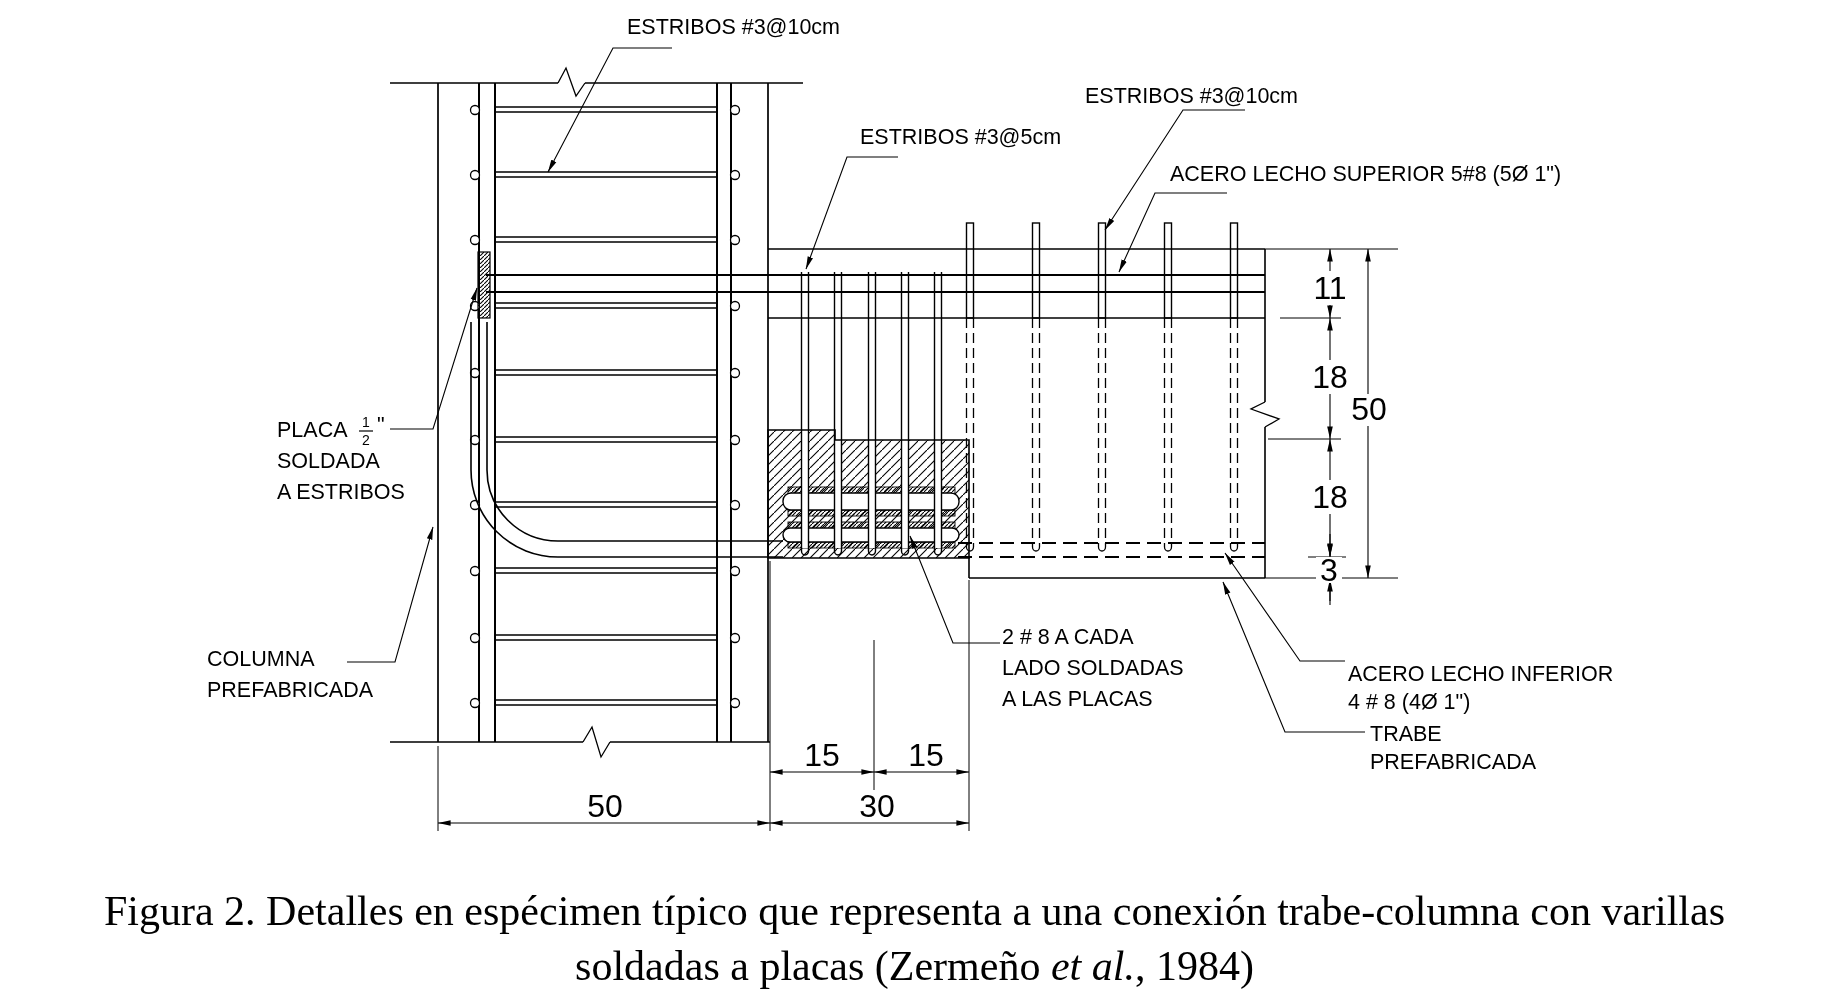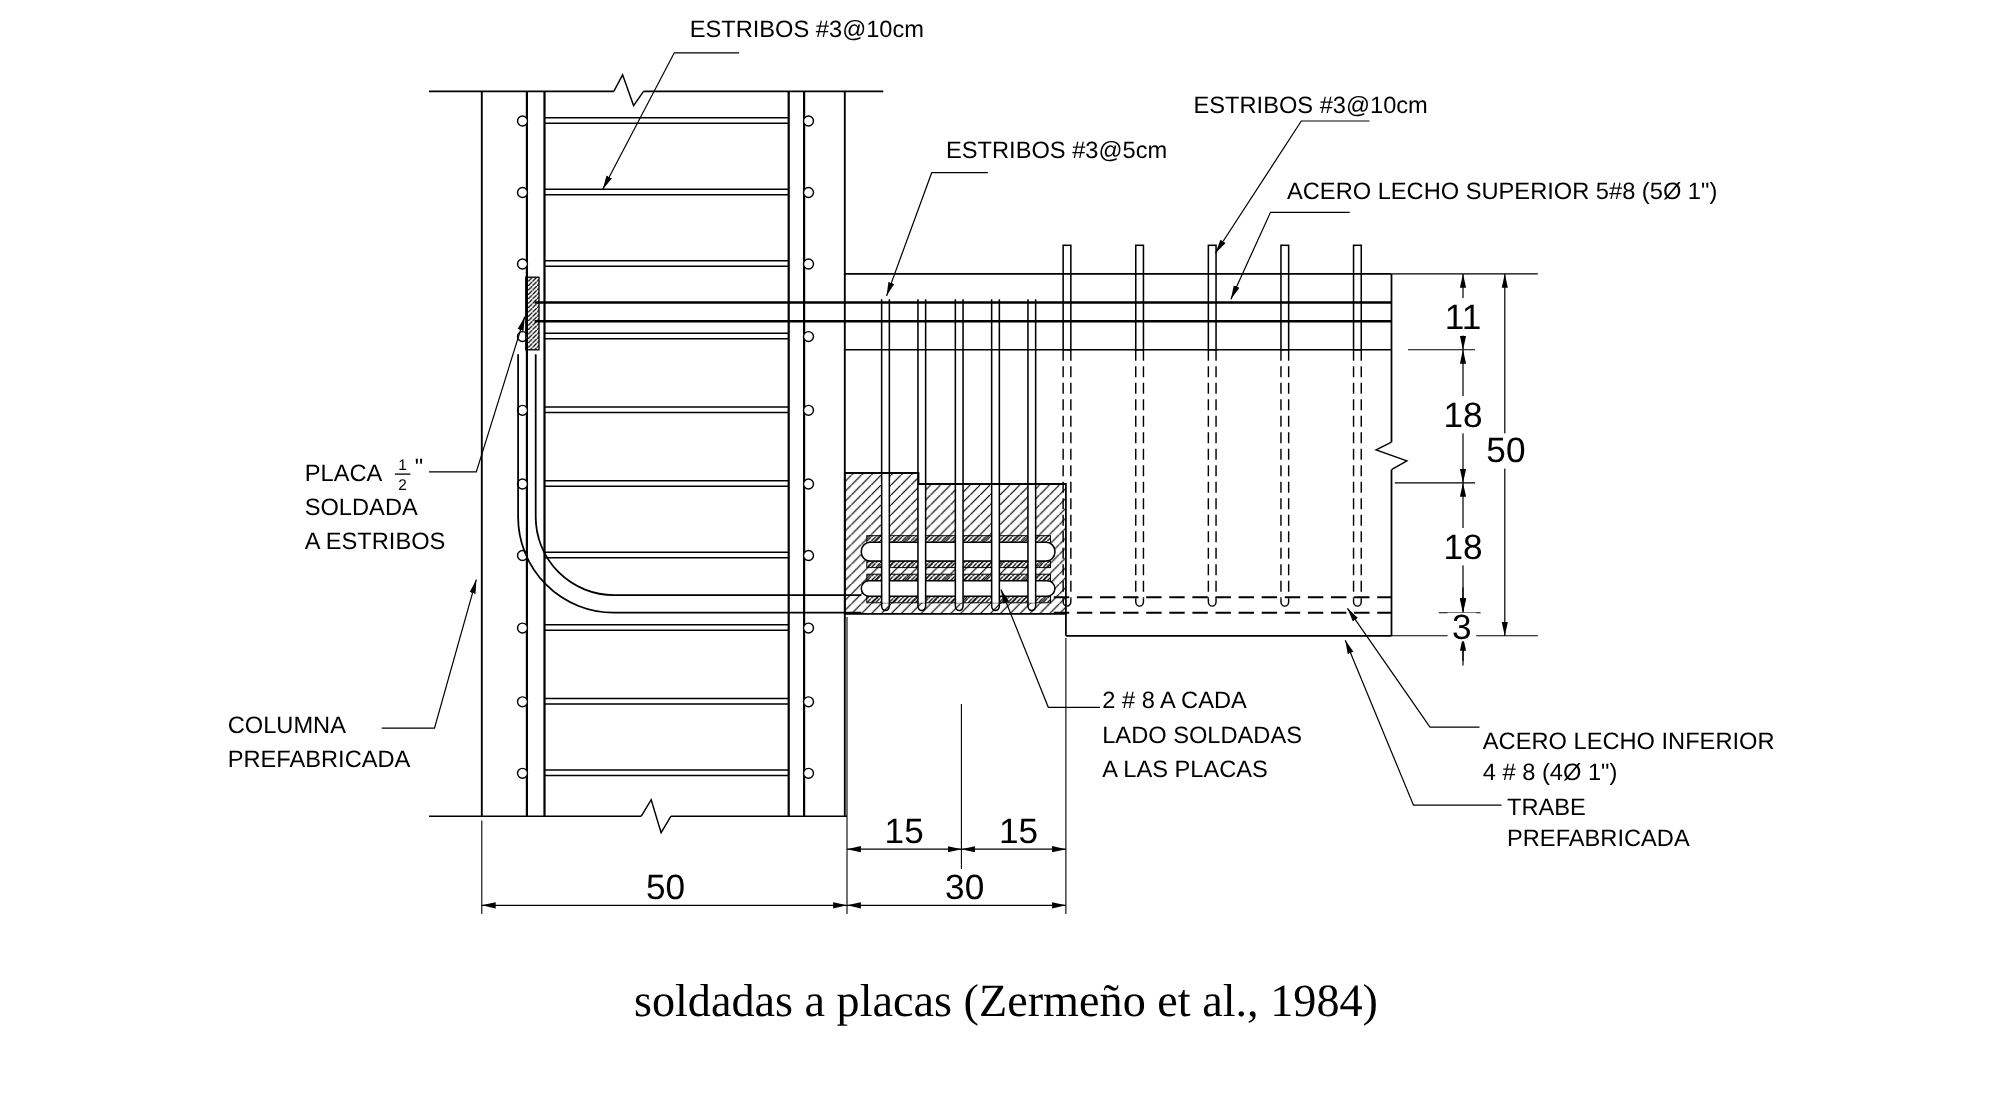--- a/index.html
+++ b/index.html
@@ -4,21 +4,21 @@
 <style>
   html,body{margin:0;padding:0;background:#ffffff;}
   #page{position:relative;width:1785px;height:1008px;background:#ffffff;overflow:hidden;
         font-family:"Liberation Sans",sans-serif;}
   svg text{fill:#000;}
   .lbl{font-family:"Liberation Sans",sans-serif;font-size:21.5px;}
   .dim{font-family:"Liberation Sans",sans-serif;font-size:32px;}
   .frac{font-family:"Liberation Sans",sans-serif;font-size:14px;}
   #caption{position:absolute;left:0;top:884px;width:1829px;text-align:center;
            font-family:"Liberation Serif",serif;font-size:42px;color:#000;line-height:55px;}
-  #caption .it{}
+  #caption .it{font-style:italic;}
 </style>
 </head>
 <body>
 
 <div id="page">
 <svg width="1829" height="880" viewBox="0 0 1829 880" xmlns="http://www.w3.org/2000/svg">
   <defs>
     <pattern id="hatch" width="9" height="9" patternUnits="userSpaceOnUse">
       <path d="M-1,10 L10,-1" stroke="#000" stroke-width="1.1"></path>
     </pattern>
@@ -233,15 +233,16 @@
   <text class="dim" x="1369" y="420" text-anchor="middle">50</text>
   <text class="dim" x="1330" y="508" text-anchor="middle">18</text>
   <text class="dim" x="1329" y="581" text-anchor="middle">3</text>
   <text class="dim" x="605" y="817" text-anchor="middle">50</text>
   <text class="dim" x="877" y="817" text-anchor="middle">30</text>
   <text class="dim" x="822" y="766" text-anchor="middle">15</text>
   <text class="dim" x="926" y="766" text-anchor="middle">15</text>
 </svg>
 
 <div id="caption">
+  <div>Figura 2. Detalles en espécimen típico que representa a una  conexión trabe-columna  con varillas</div>
   <div><span>soldadas a placas (Zermeño </span><span class="it">et al.</span><span>, 1984)</span></div>
 </div>
 </div>
 
 </body></html>

